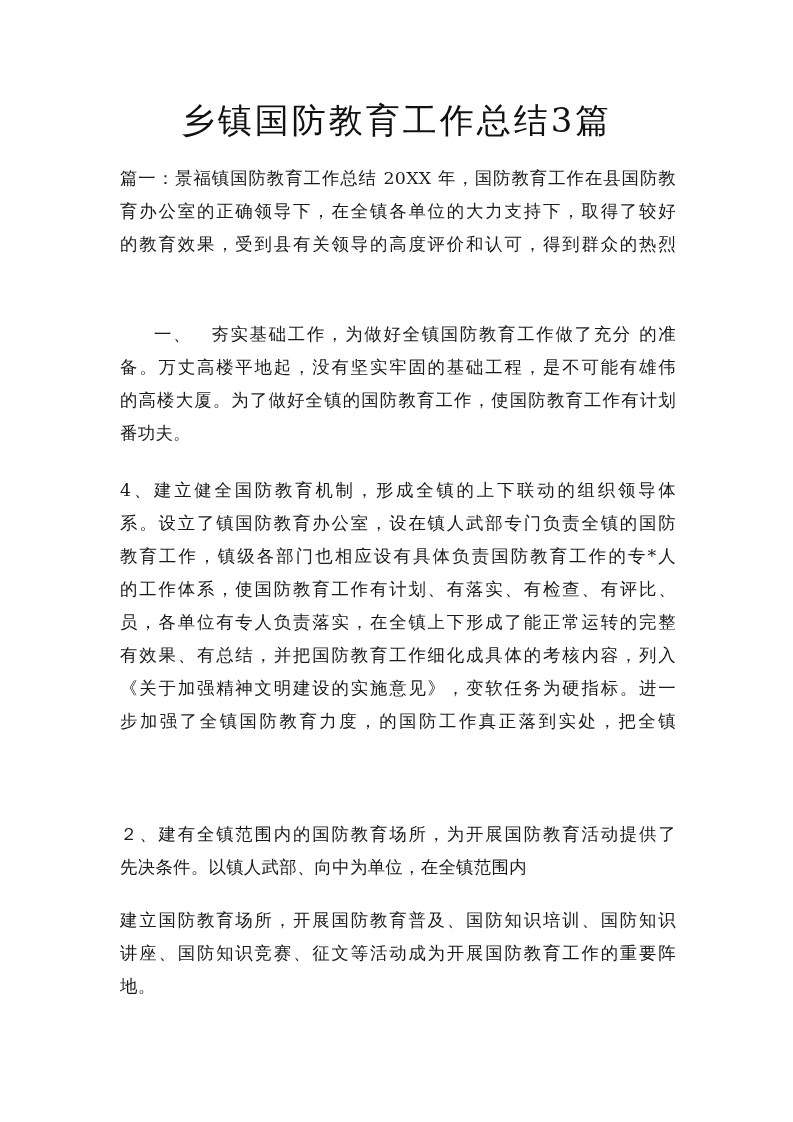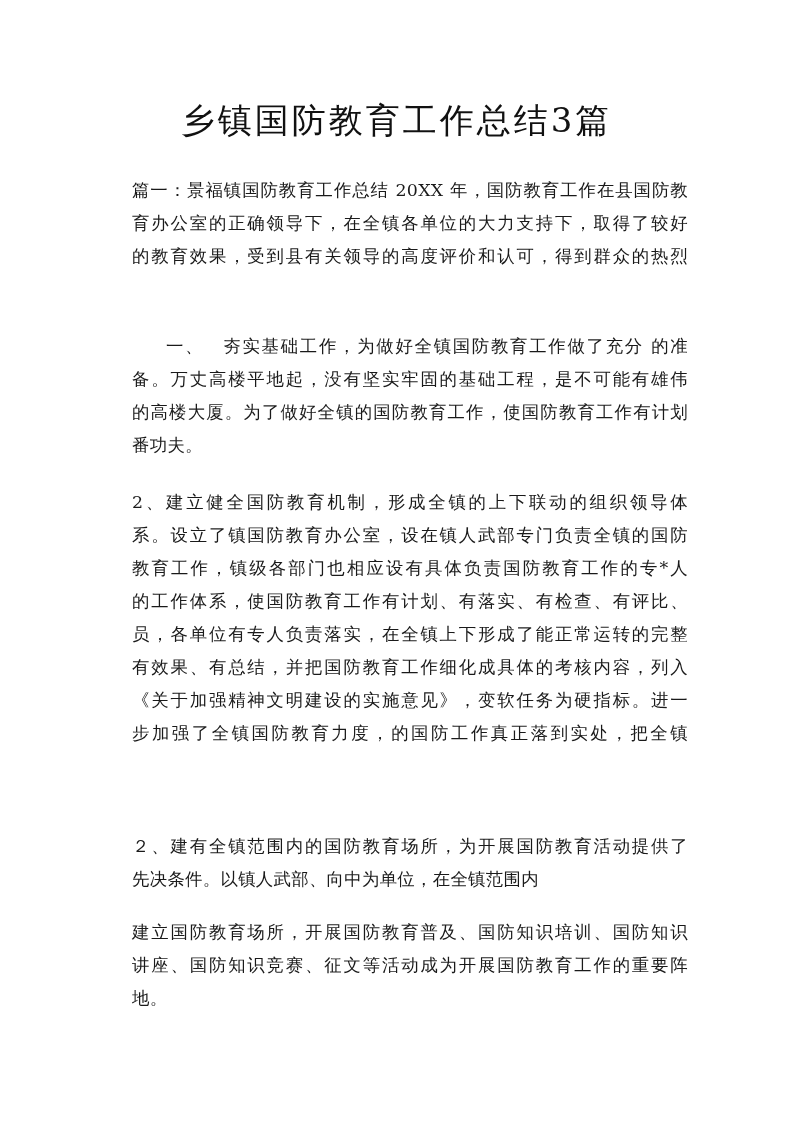--- a/index.html
+++ b/index.html
@@ -1,19 +1,19 @@
 <!DOCTYPE html>
 <html><head>
 <meta charset="utf-8">
 <style>
   html, body { margin: 0; padding: 0; background: #ffffff; }
   body { width: 793px; height: 1122px; position: relative; overflow: hidden; }
   .page { position: absolute; left: 0; top: 0; width: 793px; height: 1122px; background: #fff; color: #111; font-family: "DejaVu Serif", "Liberation Serif", serif; }
   .title { position: absolute; left: 0; top: 98px; width: 793px; text-align: center; font-size: 34px; letter-spacing: 3px; font-weight: normal; color: #111; margin: 0; }
-  .para { position: absolute; left: 120px; width: 556px; font-size: 17.4px; line-height: 33px; margin: 12px; color: #1a1a1a; letter-spacing: 0.3px; }
+  .para { position: absolute; left: 120px; width: 556px; font-size: 17.4px; line-height: 33px; margin: 0; color: #1a1a1a; letter-spacing: 0.3px; }
   .line { display: block; white-space: nowrap; text-align: justify; text-align-last: justify; }
   .line.last { text-align-last: left; }
   .indent { padding-left: 34px; }
 </style>
 </head>
 <body>
 
 <div class="page">
   <h1 class="title">乡镇国防教育工作总结3篇</h1>
 
@@ -24,21 +24,21 @@
   </div>
 
   <div class="para" style="top:318px;">
     <span class="line indent">一、　夯实基础工作，为做好全镇国防教育工作做了充分 的准</span>
     <span class="line">备。万丈高楼平地起，没有坚实牢固的基础工程，是不可能有雄伟</span>
     <span class="line">的高楼大厦。为了做好全镇的国防教育工作，使国防教育工作有计划</span>
     <span class="line last">番功夫。</span>
   </div>
 
   <div class="para" style="top:474px;">
-    <span class="line">2、建立健全国防教育机制，形成全镇的上下联动的组织领导体</span>
+    <span class="line">4、建立健全国防教育机制，形成全镇的上下联动的组织领导体</span>
     <span class="line">系。设立了镇国防教育办公室，设在镇人武部专门负责全镇的国防</span>
     <span class="line">教育工作，镇级各部门也相应设有具体负责国防教育工作的专*人</span>
     <span class="line">的工作体系，使国防教育工作有计划、有落实、有检查、有评比、</span>
     <span class="line">员，各单位有专人负责落实，在全镇上下形成了能正常运转的完整</span>
     <span class="line">有效果、有总结，并把国防教育工作细化成具体的考核内容，列入</span>
     <span class="line">《关于加强精神文明建设的实施意见》，变软任务为硬指标。进一</span>
     <span class="line">步加强了全镇国防教育力度，的国防工作真正落到实处，把全镇</span>
   </div>
 
   <div class="para" style="top:818px;">

